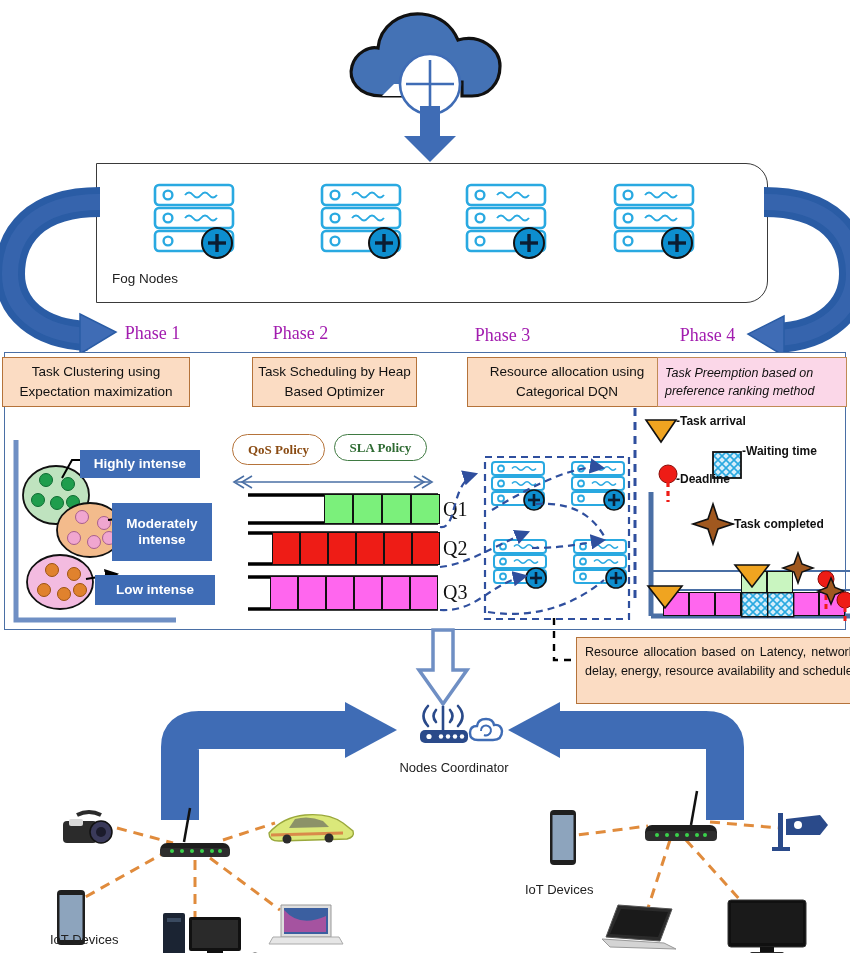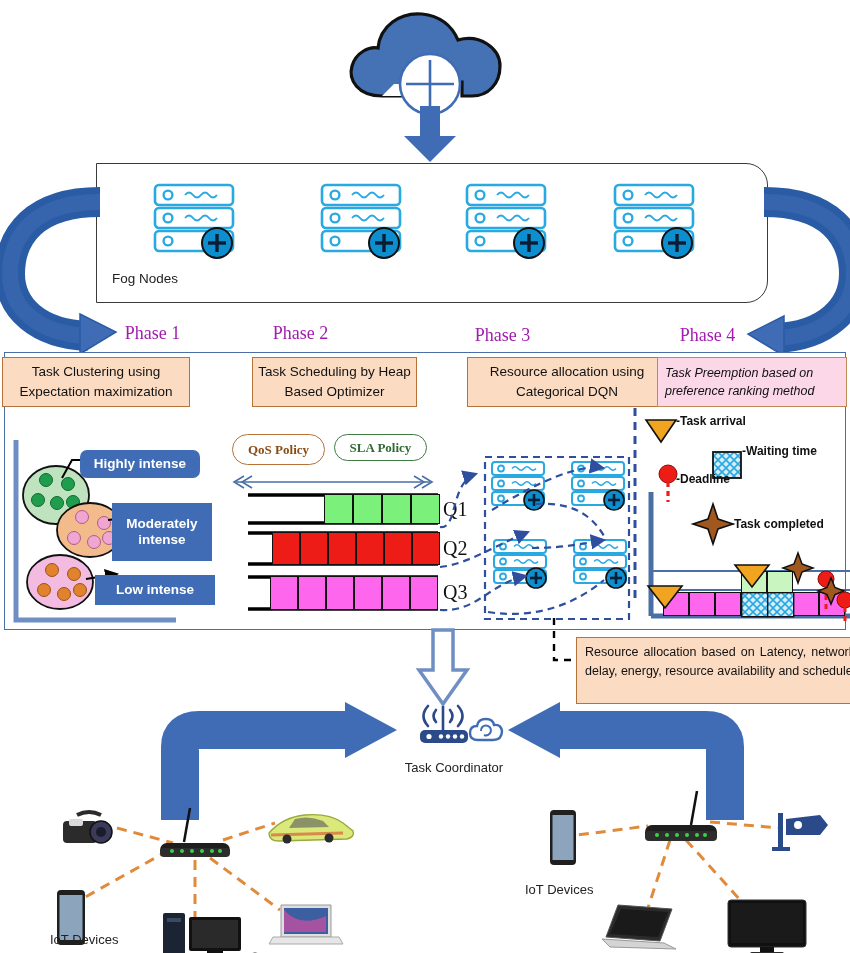--- a/index.html
+++ b/index.html
@@ -178,21 +178,21 @@
   <defs>
     <marker id="ar" markerWidth="7" markerHeight="7" refX="6" refY="3.5" orient="auto">
       <polygon points="0 0, 7 3.5, 0 7" fill="#000"></polygon>
     </marker>
   </defs>
   <path d="M22 30 L32 12 L77 12" fill="none" stroke="#000" stroke-width="2" marker-end="url(#ar)"></path>
   <path d="M68 72 L120 66" fill="none" stroke="#000" stroke-width="2" marker-end="url(#ar)"></path>
   <path d="M46 131 L77 126" fill="none" stroke="#000" stroke-width="2" marker-end="url(#ar)"></path>
 </svg>
 
-<div class="abs intense-box" style="left:80px;top:450px;width:120px;height:28px;border-radius:7px;">Highly intense</div>
+<div class="abs intense-box" style="left:80px;top:450px;width:120px;height:28px;">Highly intense</div>
 <div class="abs intense-box" style="left:112px;top:503px;width:100px;height:58px;">Moderately intense</div>
 <div class="abs intense-box" style="left:95px;top:575px;width:120px;height:30px;">Low intense</div>
 
 <div class="abs policy qos" style="left:232px;top:434px;width:93px;height:31px;">QoS Policy</div>
 <div class="abs policy sla" style="left:334px;top:434px;width:93px;height:27px;">SLA Policy</div>
 
 <svg class="abs" style="left:228px;top:474px;" width="210" height="16" viewBox="0 0 210 16">
   <line x1="8" y1="8" x2="202" y2="8" stroke="#4a6fa5" stroke-width="1.6"></line>
   <polyline points="16,2 6,8 16,14" fill="none" stroke="#4a6fa5" stroke-width="1.6"></polyline>
   <polyline points="24,2 14,8 24,14" fill="none" stroke="#4a6fa5" stroke-width="1.6"></polyline>
@@ -398,21 +398,21 @@
   <circle cx="29" cy="36.5" r="2.6" fill="#fff"></circle>
   <circle cx="41" cy="36.5" r="2.2" fill="#fff"></circle>
   <circle cx="48" cy="36.5" r="2.2" fill="#fff"></circle>
   <circle cx="55" cy="36.5" r="2.2" fill="#fff"></circle>
   <circle cx="62" cy="36.5" r="2.2" fill="#fff"></circle>
   <path d="M78 40 q-8 0 -8 -7 q0 -7 7 -7 q1 -7 9 -7 q7 0 8 6 q7 -1 8 6 q0 9 -9 9 Z" fill="none" stroke="#3f6cb5" stroke-width="2.4"></path>
   <g stroke="#3f6cb5" stroke-width="2" fill="none">
     <path d="M81 31 a5 5 0 1 1 3 4"></path>
   </g>
 </svg>
-<div class="abs" id="tc-label" style="left:389px;top:760px;width:130px;text-align:center;">Task Coordinator</div>
+<div class="abs" id="tc-label" style="left:389px;top:760px;width:130px;text-align:center;">Nodes Coordinator</div>
 
 <svg class="abs" style="left:175px;top:712px;" width="230" height="110" viewBox="0 0 230 110">
   <path d="M5 108 L5 35 Q5 18 24 18 L178 18" fill="none" stroke="#3f6cb5" stroke-width="38" stroke-linejoin="miter"></path>
   <polygon points="170,-10 170,46 222,18" fill="#3f6cb5"></polygon>
 </svg>
 
 <svg class="abs" style="left:500px;top:712px;" width="230" height="110" viewBox="0 0 230 110">
   <path d="M225 108 L225 35 Q225 18 206 18 L52 18" fill="none" stroke="#3f6cb5" stroke-width="38" stroke-linejoin="miter"></path>
   <polygon points="60,-10 60,46 8,18" fill="#3f6cb5"></polygon>
 </svg>

